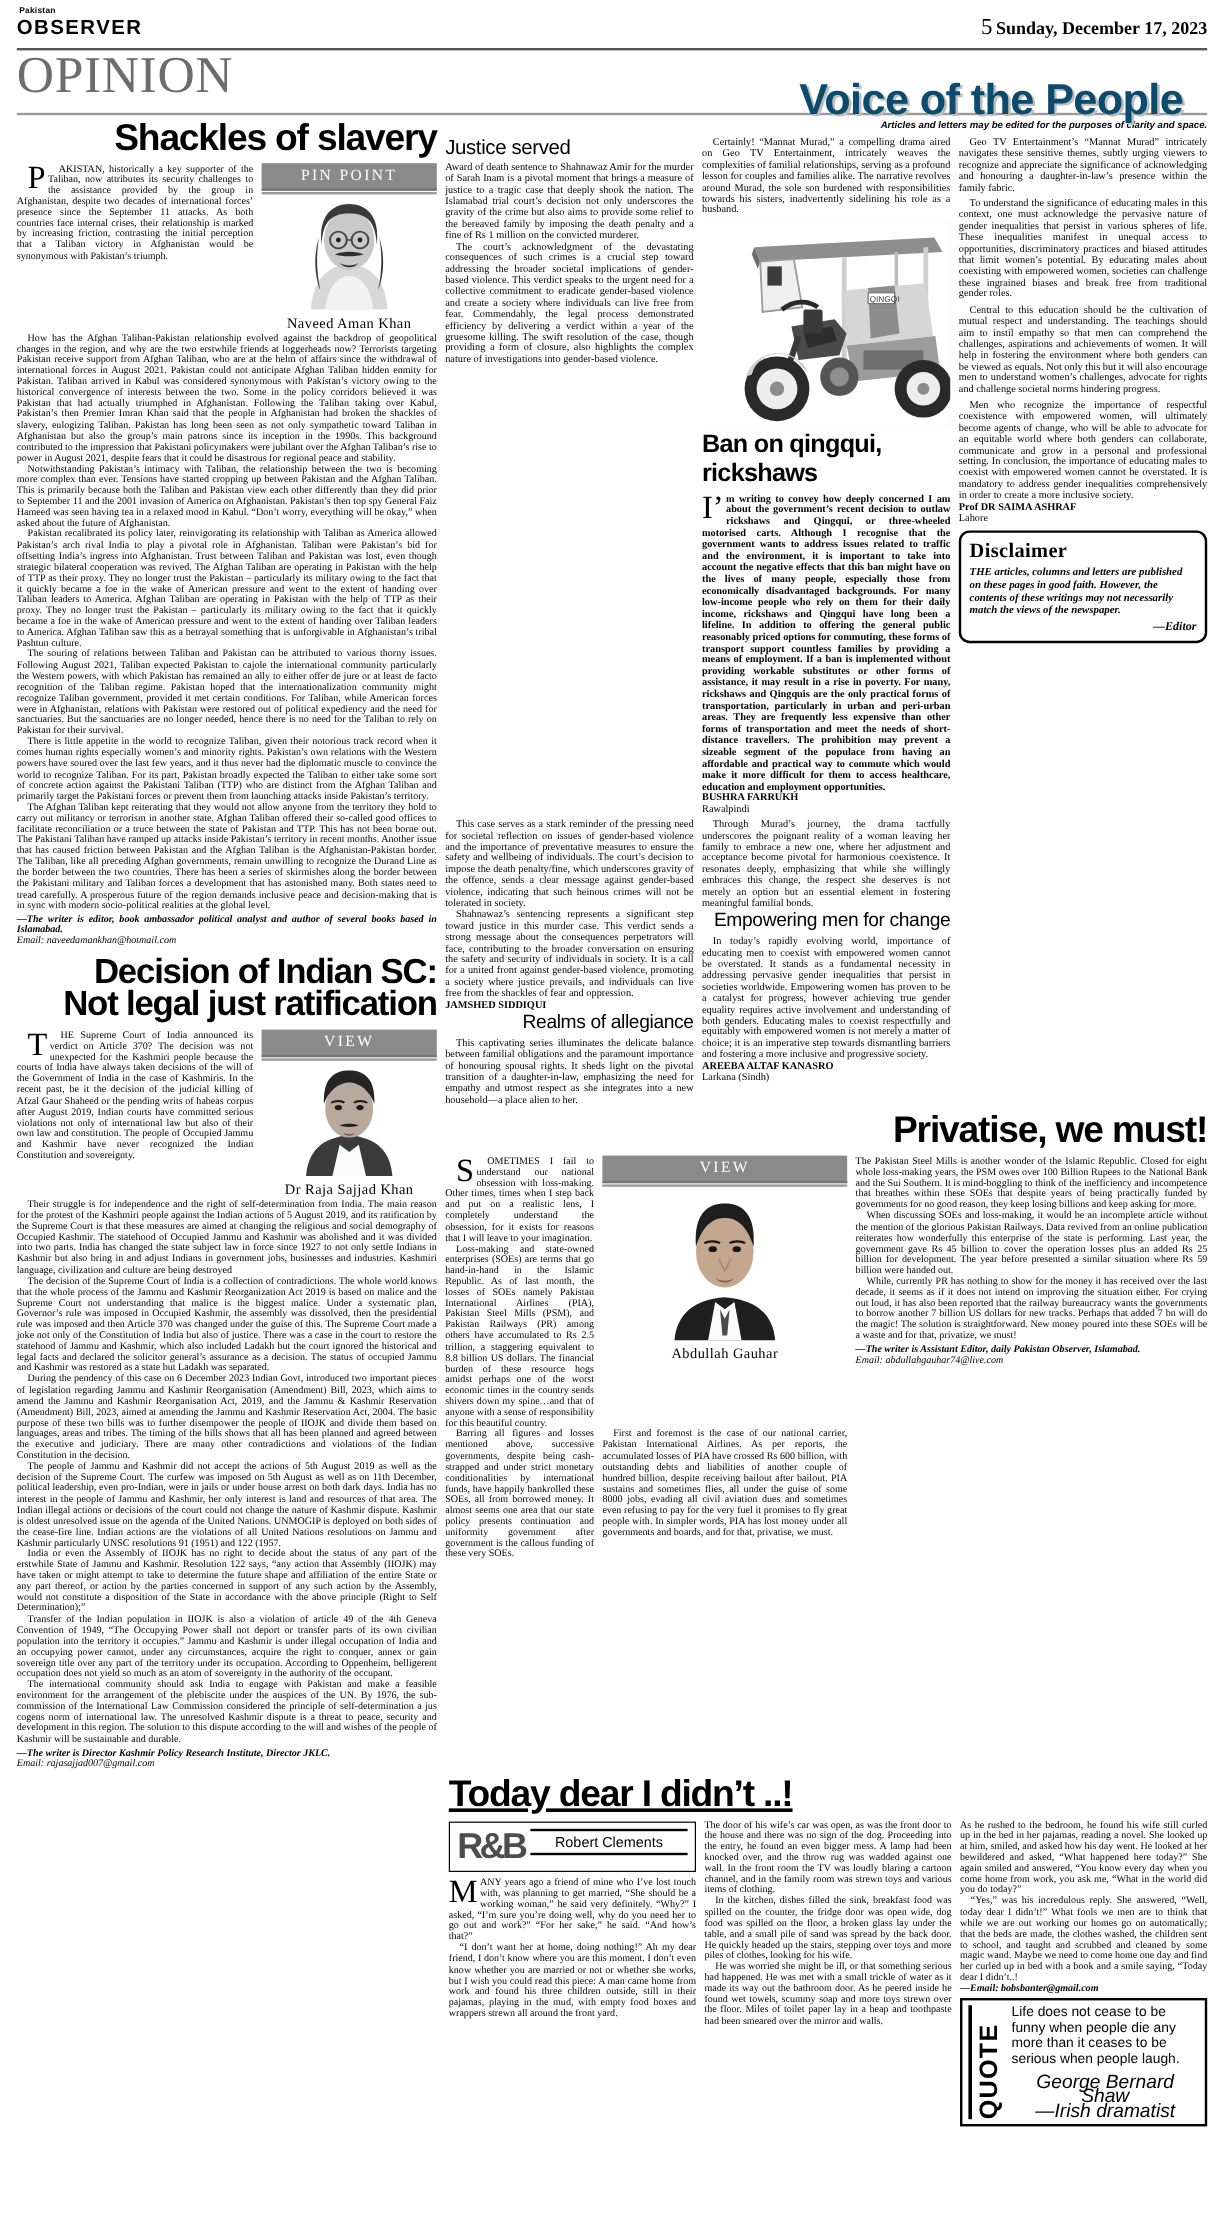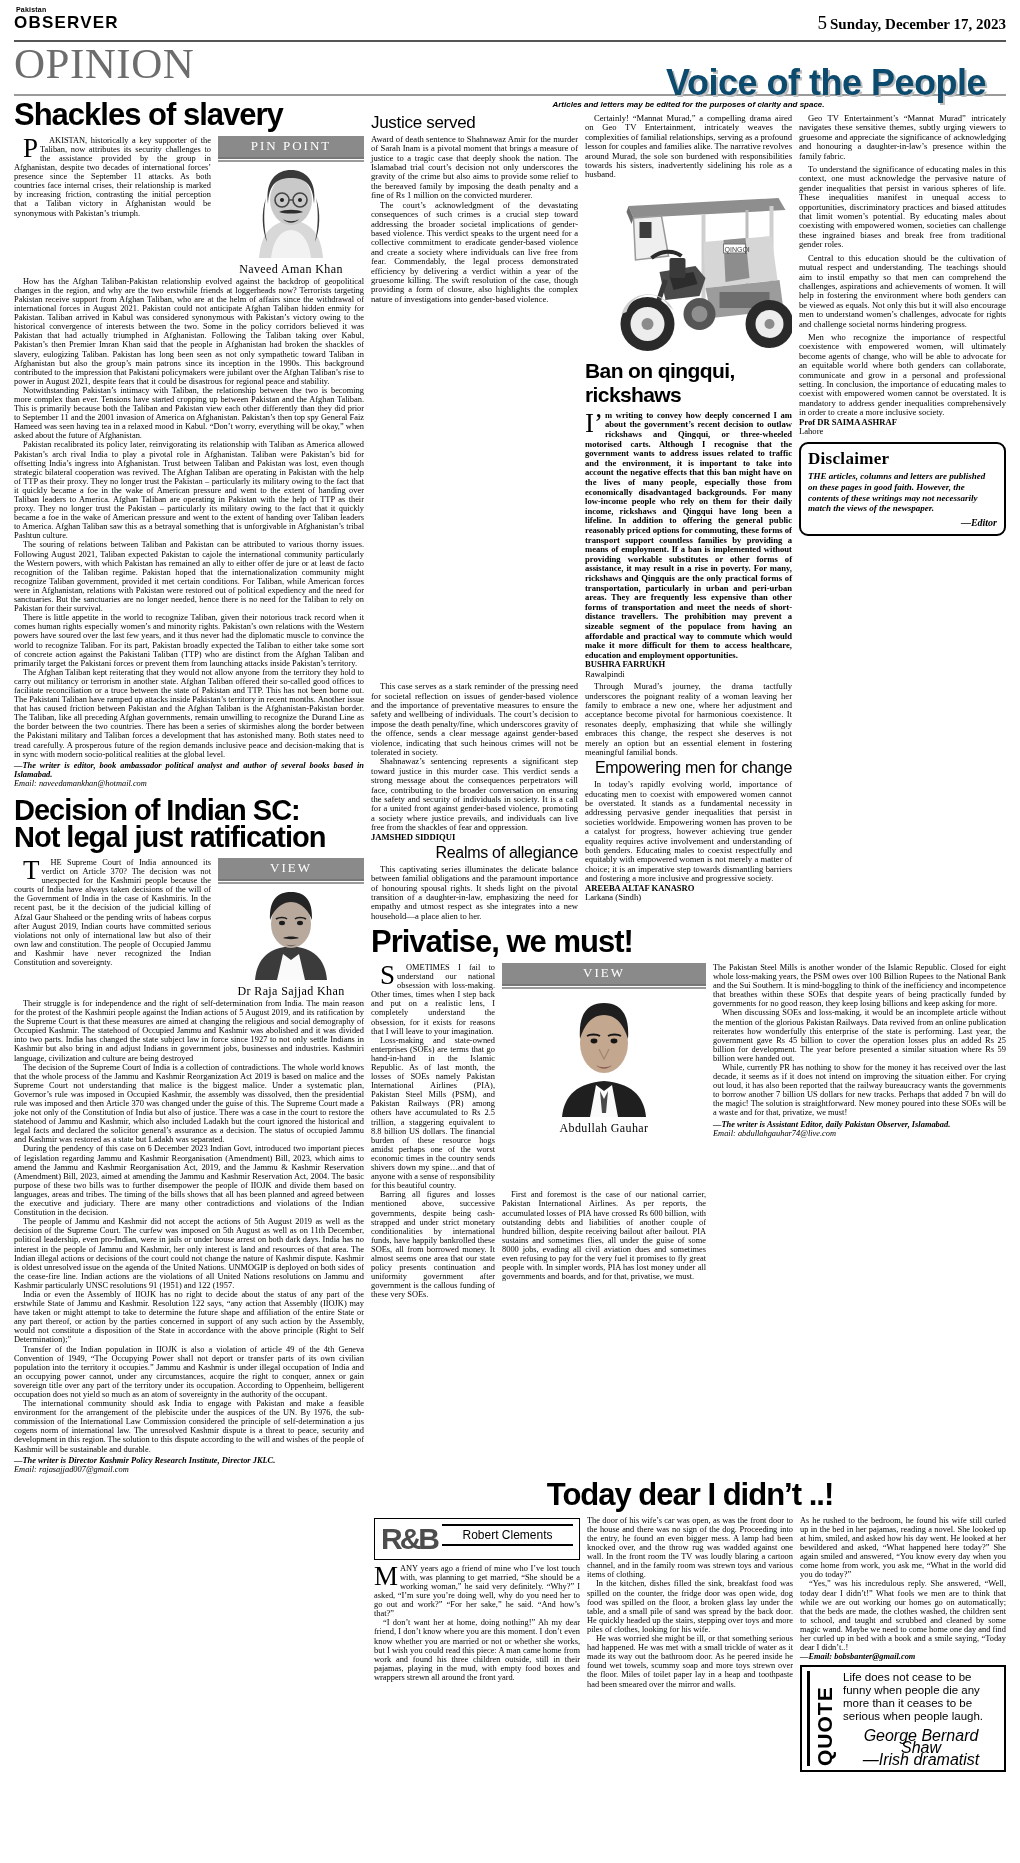--- a/index.html
+++ b/index.html
@@ -39,21 +39,21 @@
   
   .cols { display:flex; gap:7px; }
   .col { flex:1 1 0; min-width:0; }
 
   p.body { font-size:8.4px; line-height:9.1px; text-align:justify; margin:0 0 0 0;
            text-indent:9px; hyphens:auto; }
   p.body.noind { text-indent:0; }
   p.serif2 { font-size:8.6px; line-height:9.4px; text-align:justify; margin:0; text-indent:9px; }
 
   .hl-main { font-family:"Liberation Sans", sans-serif; font-weight:bold;
-             font-size:31px; letter-spacing:-1px; line-height:.96; margin:4px 0 6px 0; }
+             font-size:31px; letter-spacing:-1px; line-height:.96; margin:4px 0 6px 0;text-align:right; }
   .hl-main.two { font-size:29px; }
 
   
   .dropcap::first-letter {
     float:left; font-family:"Liberation Serif", serif; font-size:27px; line-height:22px;
     font-weight:normal; padding:1px 2px 0 0;
   }
 
   
   .label-box { background:#8a8a8a; color:#fff; text-align:center;
@@ -65,21 +65,21 @@
   .portrait { width:100%; height:96px; background:#fff; position:relative; overflow:hidden; }
   .byline-name { text-align:center; font-family:"Liberation Serif", serif;
                  font-size:12px; letter-spacing:.4px; margin-top:2px; }
 
   .note-italic { font-size:8.4px; line-height:9.2px; font-style:italic; font-weight:bold;
                  text-align:justify; margin-top:2px; }
   .note-email { font-size:8.4px; line-height:9.2px; font-style:italic; }
 
   
   .edited-note { font-family:"Liberation Sans", sans-serif; font-style:italic; font-weight:bold;
-                 font-size:8px; text-align:center; margin:4px 0 5px 0; }
+                 font-size:8px; text-align:right; margin:4px 0 5px 0; }
   .letter-h { font-family:"Liberation Sans", sans-serif; font-size:17px; font-weight:normal;
               line-height:1.05; margin:0 0 3px 0; letter-spacing:-.3px; }
   .letter-h.small { font-size:16px;text-align:right; }
   .sig-name { font-size:8.6px; font-weight:bold; line-height:9.4px; }
   .sig-city { font-size:8.6px; line-height:9.4px; }
   p.bold-body { font-size:8.6px; line-height:9.6px; text-align:justify; margin:0;
                 text-indent:9px; font-weight:bold; }
 
   
   .photo { width:100%; background:#e9e9e9; position:relative; overflow:hidden; }
@@ -287,21 +287,21 @@
               <text x="151" y="68" font-family="Liberation Sans, sans-serif" font-size="7" fill="#444">QINGQI</text>
             </svg>
           </div>
           <div class="hl-rick">Ban on qingqui, rickshaws</div>
           <p class="bold-body dropcap" style="text-indent:0">I’m writing to convey how deeply concerned I am about the government’s recent decision to outlaw rickshaws and Qingqui, or three-wheeled motorised carts. Although I recognise that the government wants to address issues related to traffic and the environment, it is important to take into account the negative effects that this ban might have on the lives of many people, especially those from economically disadvantaged backgrounds. For many low-income people who rely on them for their daily income, rickshaws and Qingqui have long been a lifeline. In addition to offering the general public reasonably priced options for commuting, these forms of transport support countless families by providing a means of employment. If a ban is implemented without providing workable substitutes or other forms of assistance, it may result in a rise in poverty. For many, rickshaws and Qingquis are the only practical forms of transportation, particularly in urban and peri-urban areas. They are frequently less expensive than other forms of transportation and meet the needs of short-distance travellers. The prohibition may prevent a sizeable segment of the populace from having an affordable and practical way to commute which would make it more difficult for them to access healthcare, education and employment opportunities.</p>
           <div class="sig-name">BUSHRA FARRUKH</div>
           <div class="sig-city">Rawalpindi</div>
         </div>
 
         <div class="col">
-          <p class="serif2 noind">Geo TV Entertainment’s “Mannat Murad” intricately navigates these sensitive themes, subtly urging viewers to gruesome and appreciate the significance of acknowledging and honouring a daughter-in-law’s presence within the family fabric.</p>
+          <p class="serif2 noind">Geo TV Entertainment’s “Mannat Murad” intricately navigates these sensitive themes, subtly urging viewers to recognize and appreciate the significance of acknowledging and honouring a daughter-in-law’s presence within the family fabric.</p>
           <div class="spacer4"></div>
           <p class="serif2 noind">To understand the significance of educating males in this context, one must acknowledge the pervasive nature of gender inequalities that persist in various spheres of life. These inequalities manifest in unequal access to opportunities, discriminatory practices and biased attitudes that limit women’s potential. By educating males about coexisting with empowered women, societies can challenge these ingrained biases and break free from traditional gender roles.</p>
           <div class="spacer4"></div>
           <p class="serif2 noind">Central to this education should be the cultivation of mutual respect and understanding. The teachings should aim to instil empathy so that men can comprehend the challenges, aspirations and achievements of women. It will help in fostering the environment where both genders can be viewed as equals. Not only this but it will also encourage men to understand women’s challenges, advocate for rights and challenge societal norms hindering progress.</p>
           <div class="spacer4"></div>
           <p class="serif2 noind">Men who recognize the importance of respectful coexistence with empowered women, will ultimately become agents of change, who will be able to advocate for an equitable world where both genders can collaborate, communicate and grow in a personal and professional setting. In conclusion, the importance of educating males to coexist with empowered women cannot be overstated. It is mandatory to address gender inequalities comprehensively in order to create a more inclusive society.</p>
           <div class="sig-name">Prof DR SAIMA ASHRAF</div>
           <div class="sig-city">Lahore</div>
 
           <div class="disclaimer">
@@ -375,21 +375,21 @@
         </div>
         <div class="col" style="flex:0 0 204px;">
           <p class="body">First and foremost is the case of our national carrier, Pakistan International Airlines. As per reports, the accumulated losses of PIA have crossed Rs 600 billion, with outstanding debts and liabilities of another couple of hundred billion, despite receiving bailout after bailout. PIA sustains and sometimes flies, all under the guise of some 8000 jobs, evading all civil aviation dues and sometimes even refusing to pay for the very fuel it promises to fly great people with. In simpler words, PIA has lost money under all governments and boards, and for that, privatise, we must.</p>
         </div>
         <div class="col" style="flex:1 1 auto;"></div>
       </div>
     </div>
   </div>
 
   <div style="margin:6px 4px 0 364px;">
-    <div class="hl-main" style="text-align:center;">Today dear I didn’t ..!</div>
+    <div class="hl-main" style="text-align:left;text-decoration:underline;">Today dear I didn’t ..!</div>
 
     <div class="cols">
       <div class="col">
         <div class="rb-box">
           <div class="rb-mark">R&amp;B</div>
           <div class="rb-name">Robert Clements</div>
         </div>
         <p class="body dropcap" style="text-indent:0">MANY years ago a friend of mine who I’ve lost touch with, was planning to get married, “She should be a working woman,” he said very definitely. “Why?” I asked, “I’m sure you’re doing well, why do you need her to go out and work?” “For her sake,” he said. “And how’s that?”</p>
         <p class="body">“I don’t want her at home, doing nothing!” Ah my dear friend, I don’t know where you are this moment. I don’t even know whether you are married or not or whether she works, but I wish you could read this piece: A man came home from work and found his three children outside, still in their pajamas, playing in the mud, with empty food boxes and wrappers strewn all around the front yard.</p>
       </div>

